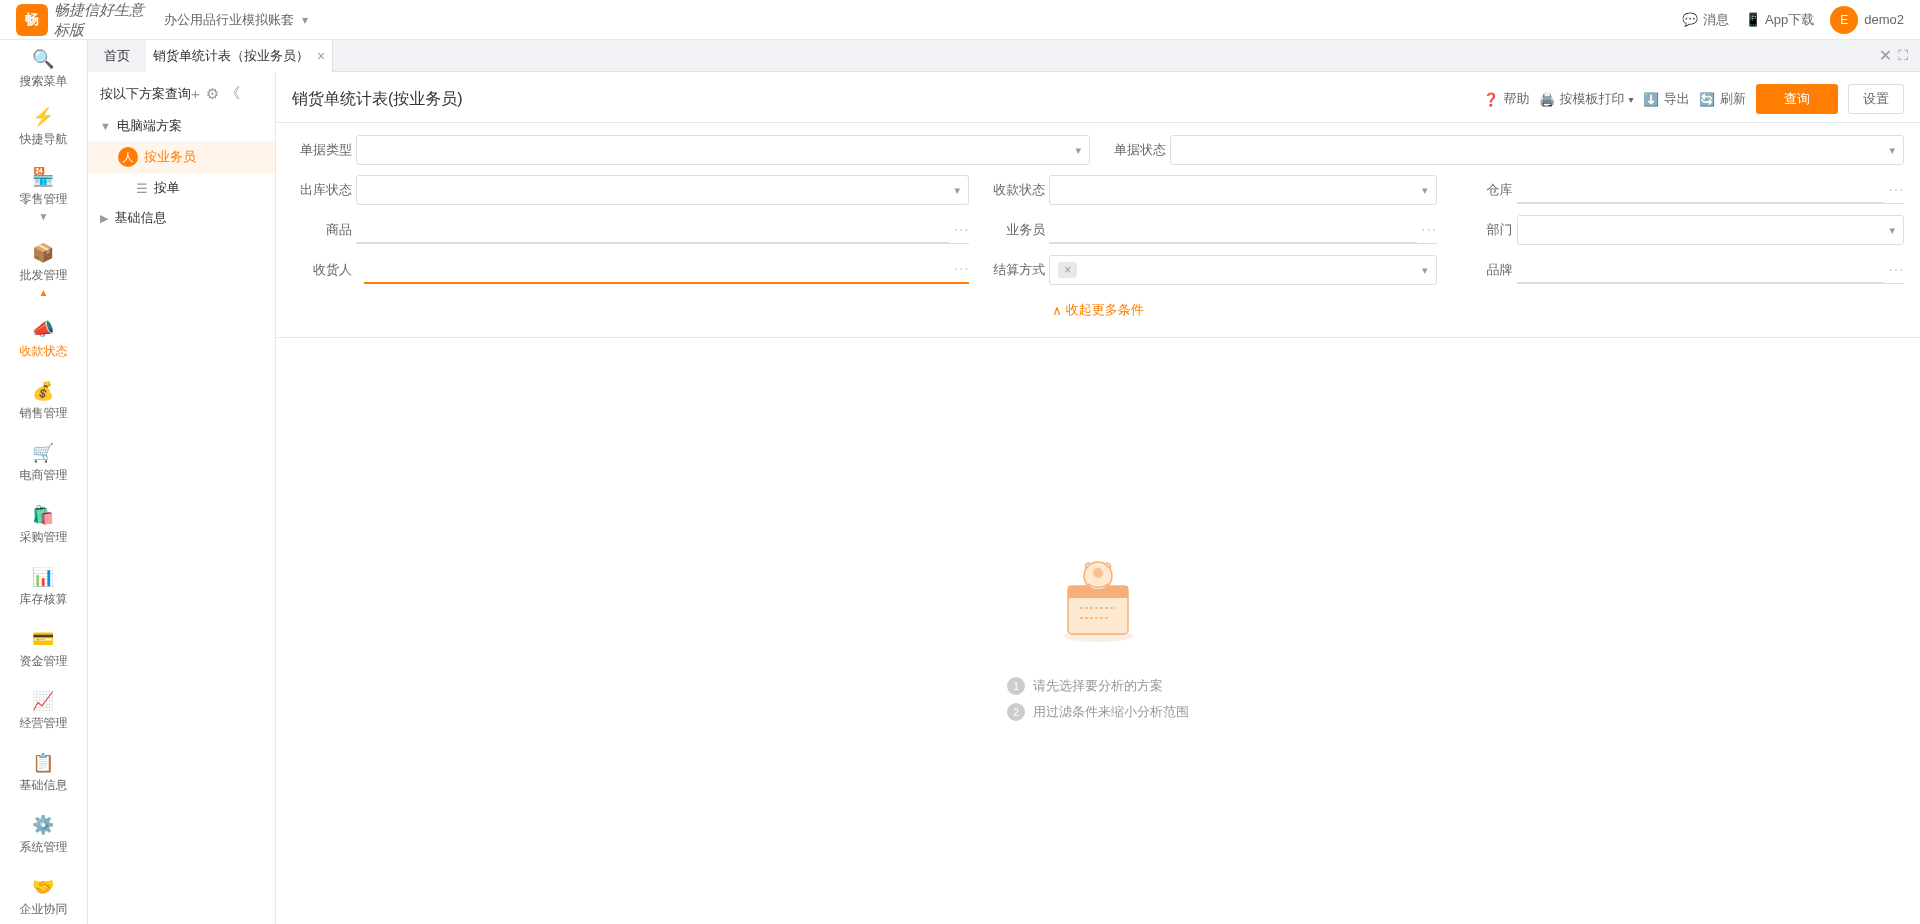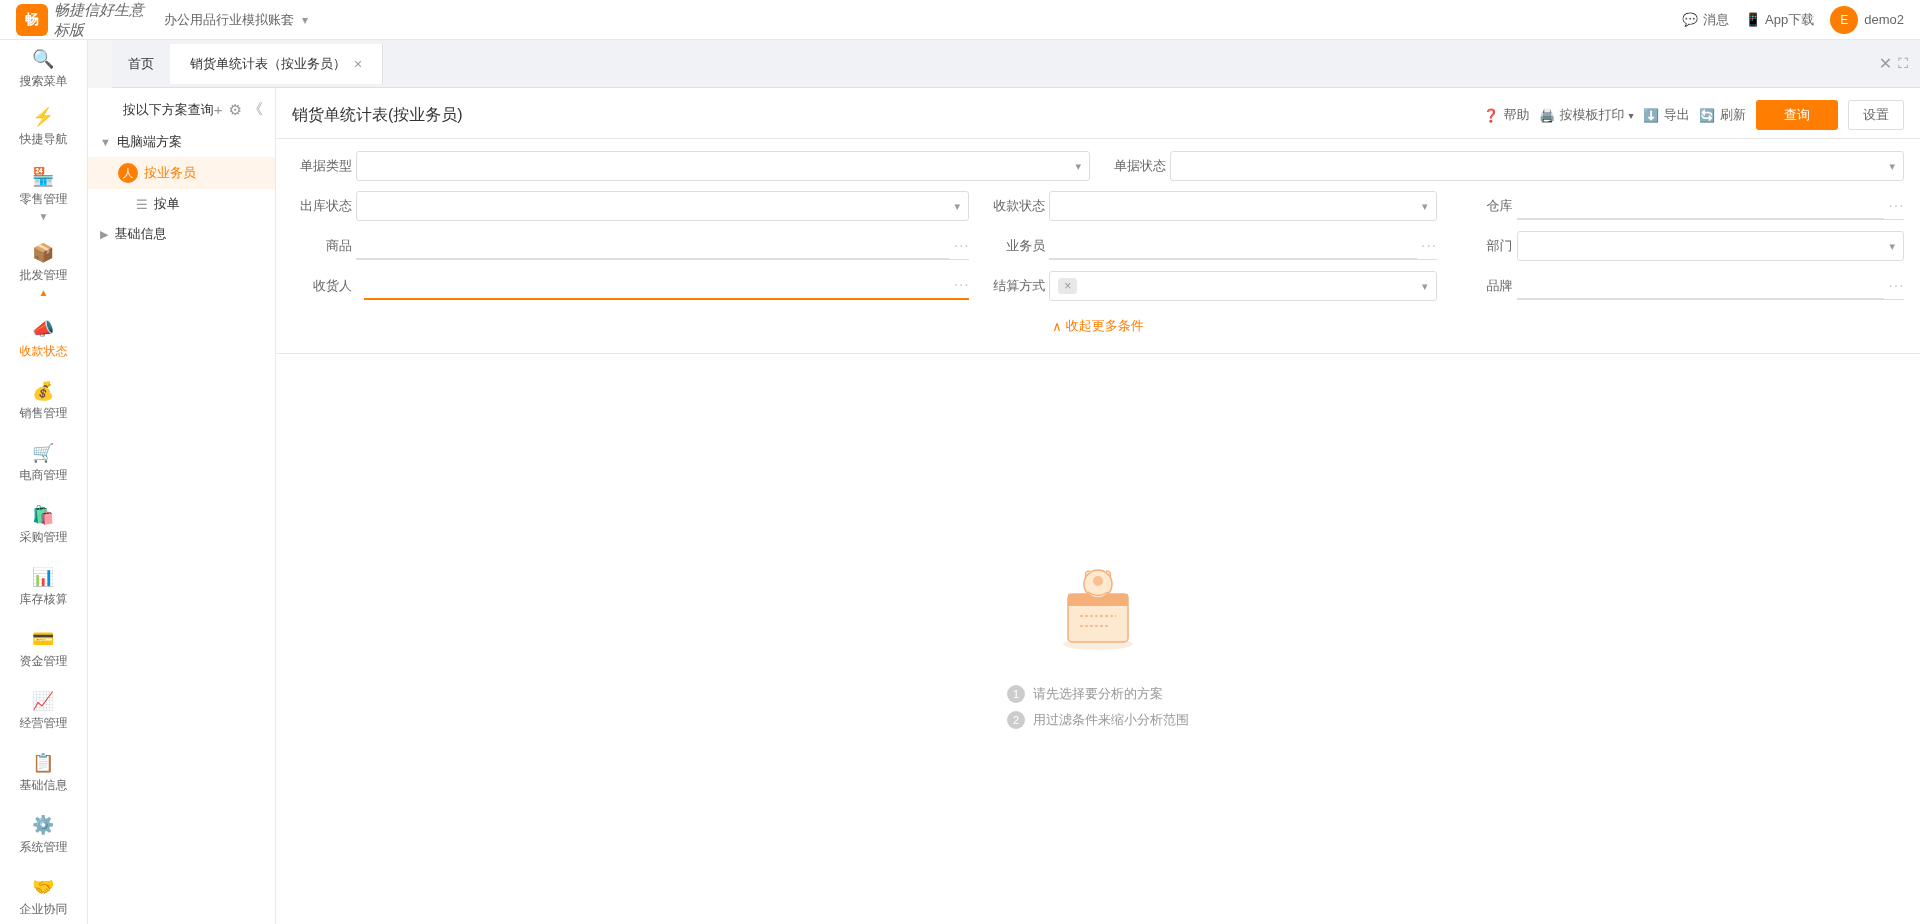--- a/index.html
+++ b/index.html
@@ -24,32 +24,32 @@
     .sidebar-item { display: flex; flex-direction: column; align-items: center; padding: 10px 4px; cursor: pointer; color: #666; font-size: 12px; gap: 3px; transition: all 0.2s; }
     .sidebar-item.active { color: #ff7d00; }
     .sidebar-icon { font-size: 18px; }
     .sidebar-search { display: flex; flex-direction: column; align-items: center; padding: 8px 4px; cursor: pointer; color: #666; font-size: 12px; gap: 3px; }
     .sidebar-quick { display: flex; flex-direction: column; align-items: center; padding: 8px 4px; cursor: pointer; color: #666; font-size: 12px; gap: 3px; }
 
     
     .content-area { flex: 1; display: flex; flex-direction: column; overflow: hidden; }
 
     
-    .tab-bar { height: 48px; background: #f0f2f5; display: flex; align-items: center; border-bottom: 1px solid #e0e0e0; margin-left: 24px; }
+    .tab-bar { height: 32px; background: #f0f2f5; display: flex; align-items: center; border-bottom: 1px solid #e0e0e0; }
     .tab-home { padding: 0 16px; height: 40px; display: flex; align-items: center; background: #f0f2f5; color: #333; font-size: 13px; cursor: pointer; }
-    .tab-active { padding: 0 20px; height: 40px; display: flex; align-items: center; background: #fff; color: #333; font-size: 13px; cursor: pointer; border-right: 1px solid #e0e0e0; gap: 8px; }
+    .tab-active { padding: 0 7px; height: 40px; display: flex; align-items: center; background: #fff; color: #333; font-size: 13px; cursor: pointer; border-right: 1px solid #e0e0e0; gap: 8px; }
     .tab-close { color: #999; font-size: 14px; cursor: pointer; }
     .tab-maximize { margin-left: auto; padding: 0 12px; color: #999; cursor: pointer; font-size: 16px; display: flex; align-items: center; gap: 6px; }
 
     
     .page-content { flex: 1; display: flex; overflow: hidden; }
 
     
     .left-panel { width: 188px; background: #fff; border-right: 1px solid #e8e8e8; padding: 12px 0; overflow-y: auto; }
-    .left-panel-header { display: flex; align-items: center; justify-content: flex-end; padding: 0 12px 8px; color: #333; font-size: 13px; font-weight: 500; }
+    .left-panel-header { display: flex; align-items: center; justify-content: flex-start; padding: 0 12px 8px; color: #333; font-size: 13px; font-weight: 500; }
     .left-panel-actions { display: flex; align-items: center; gap: 6px; color: #999; }
     .left-panel-actions span { cursor: pointer; font-size: 15px; }
     .tree-item { padding: 6px 12px; display: flex; align-items: center; gap: 6px; cursor: pointer; font-size: 13px; color: #333; }
     .tree-child { padding: 6px 12px 6px 30px; display: flex; align-items: center; gap: 6px; cursor: pointer; font-size: 13px; color: #333; }
     .tree-child.active { color: #ff7d00; background: #fff5eb; }
     .tree-child-icon { width: 20px; height: 20px; border-radius: 50%; background: #ff7d00; display: flex; align-items: center; justify-content: center; color: white; font-size: 11px; }
     .sub-child { padding: 6px 12px 6px 48px; display: flex; align-items: center; gap: 6px; cursor: pointer; font-size: 13px; color: #333; }
 
     
     .right-main { flex: 1; display: flex; flex-direction: column; overflow: hidden; background: #f5f5f5; }

